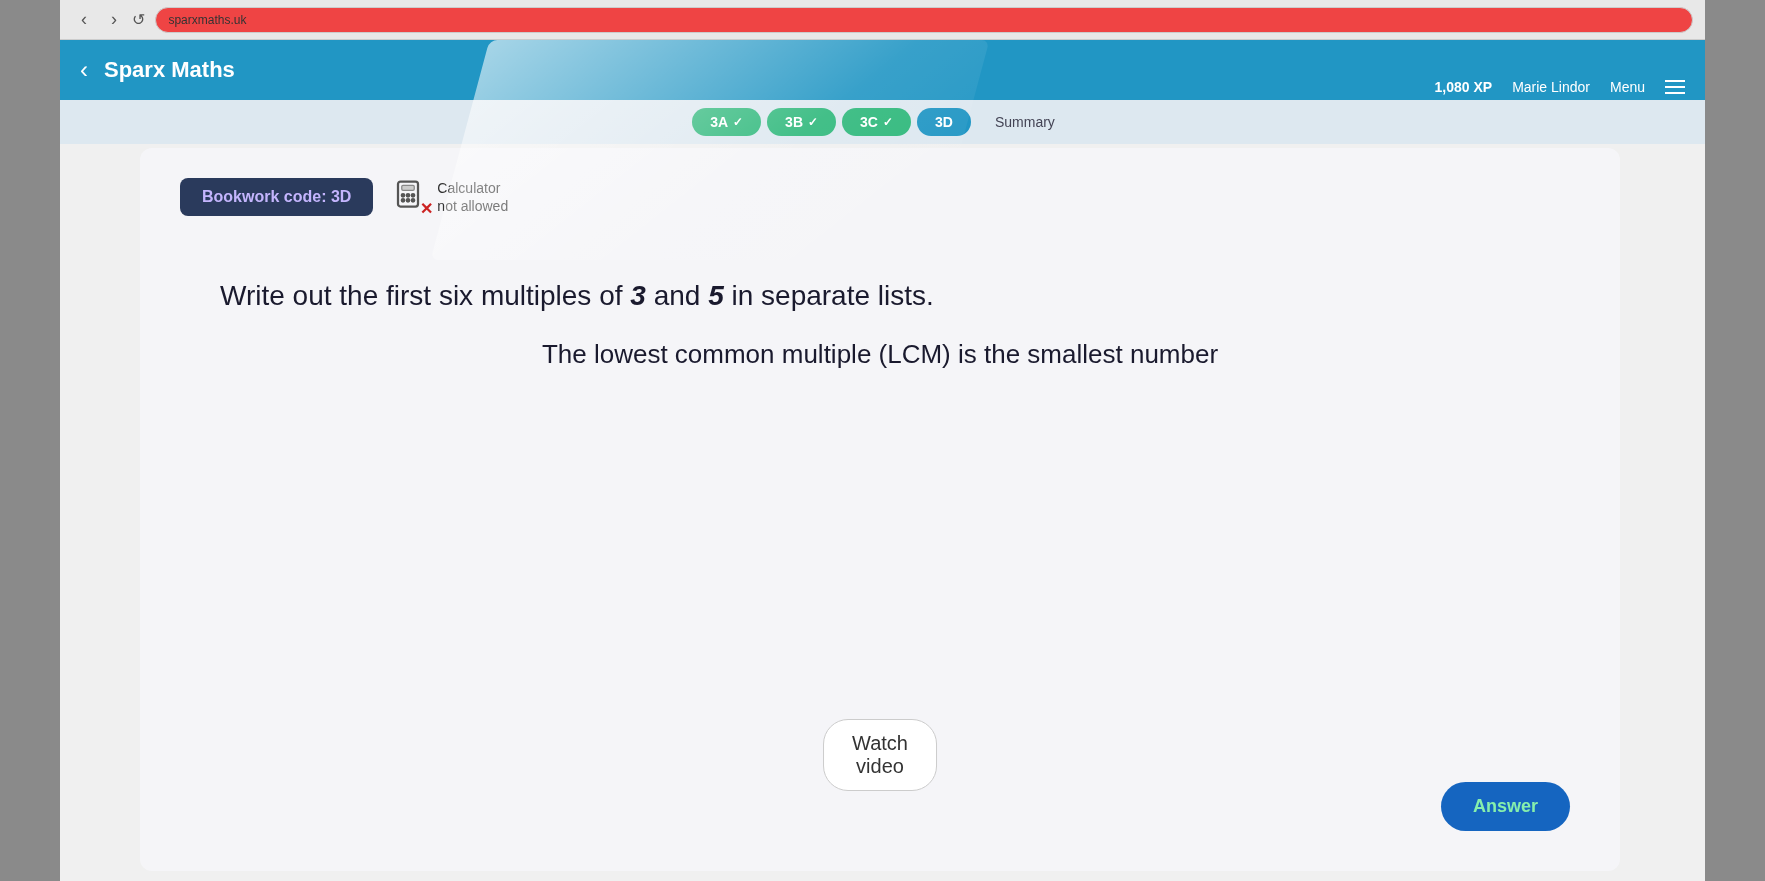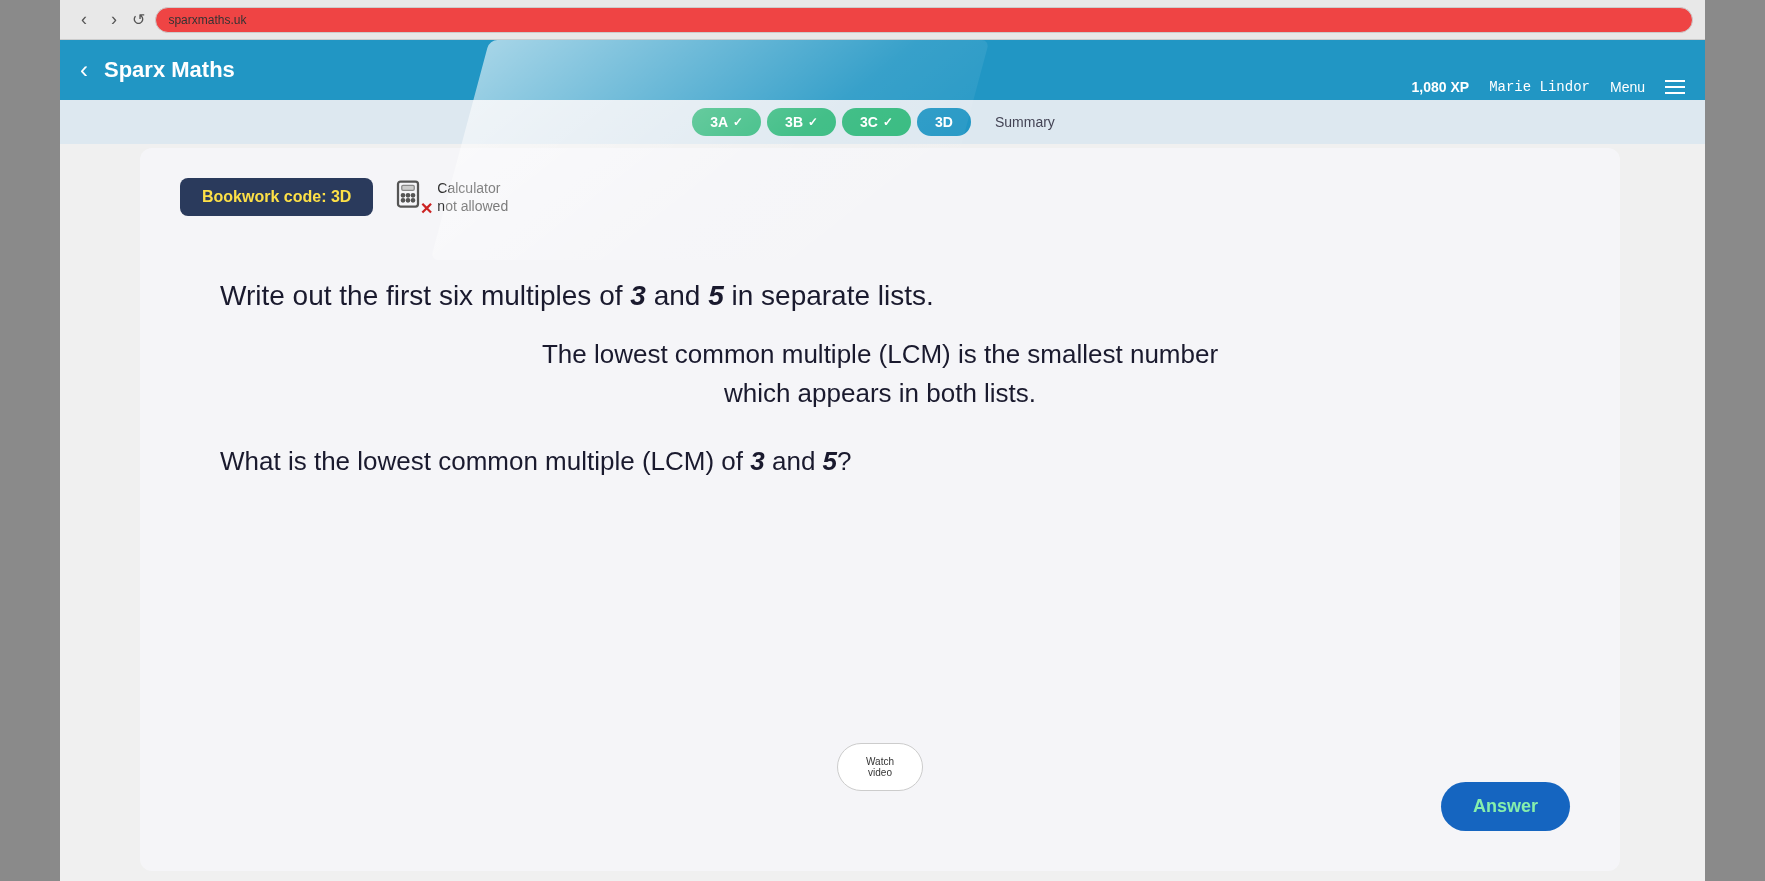--- a/index.html
+++ b/index.html
@@ -120,21 +120,20 @@
       font-size: 14px;
       margin-top: 34px;
     }
 
     .xp-display {
       font-weight: bold;
     }
 
     .user-name {
       font-weight: 500;
-      font-family: Liberation Mono, monospace;
     }
 
     .menu-btn {
       display: flex;
       flex-direction: column;
       gap: 4px;
       cursor: pointer;
     }
 
     .menu-line {
@@ -209,21 +208,21 @@
     
     .bookwork-row {
       display: flex;
       align-items: center;
       gap: 20px;
       margin-bottom: 40px;
     }
 
     .bookwork-code {
       background: #2a3a5c;
-      color: #fde047;
+      color: #c4b5fd;
       padding: 10px 22px;
       border-radius: 8px;
       font-size: 16px;
       font-weight: 600;
     }
 
     .calculator-status {
       display: flex;
       align-items: center;
       gap: 8px;
@@ -300,21 +299,21 @@
     .watch-video-btn {
       position: absolute;
       bottom: 40px;
       left: 50%;
       transform: translateX(-50%);
       background: white;
       color: #333;
       border: 1px solid #ccc;
       border-radius: 25px;
       padding: 12px 28px;
-      font-size: 10px;
+      font-size: 20px;
       cursor: pointer;
     }
 
     
     .glare-overlay {
       position: absolute;
       top: 40px;
       left: 400px;
       width: 500px;
       height: 220px;
@@ -405,26 +404,22 @@
       </div>
     </div>
 
     <div class="question-content">
       <div class="question-line">
         Write out the first six multiples of <span class="italic-num">3</span> and <span class="italic-num">5</span> in separate lists.
       </div>
 
       <div class="question-explanation">
         <div>The lowest common multiple (LCM) is the smallest number</div>
-        <div>which appears in both lists.</div>
       </div>
 
-      <div class="question-ask">
-        What is the lowest common multiple (LCM) of <span class="italic-num">3</span> and <span class="italic-num">5</span>?
-      </div>
     </div>
 
     <div style="position:absolute;bottom:40px;left:50%;transform:translateX(-80%);">
       <button class="watch-video-btn">Watch video</button>
     </div>
 
     <button class="answer-btn">Answer</button>
 
   </div>
 

